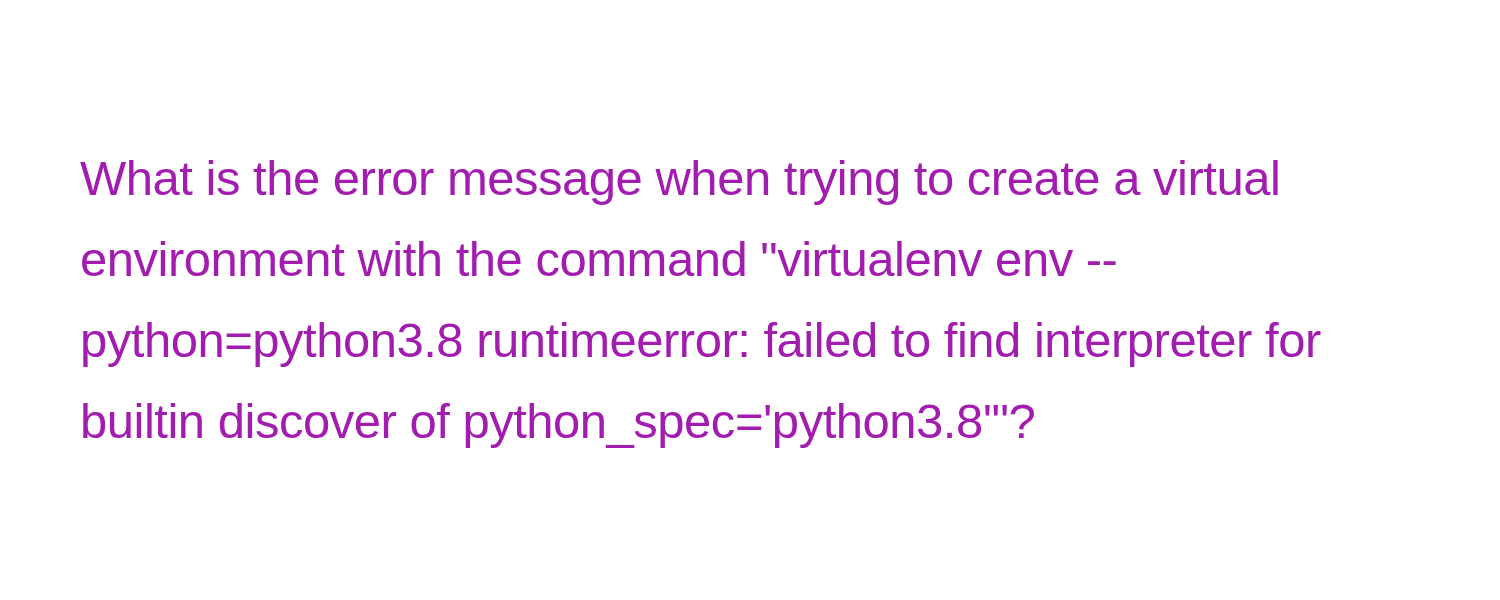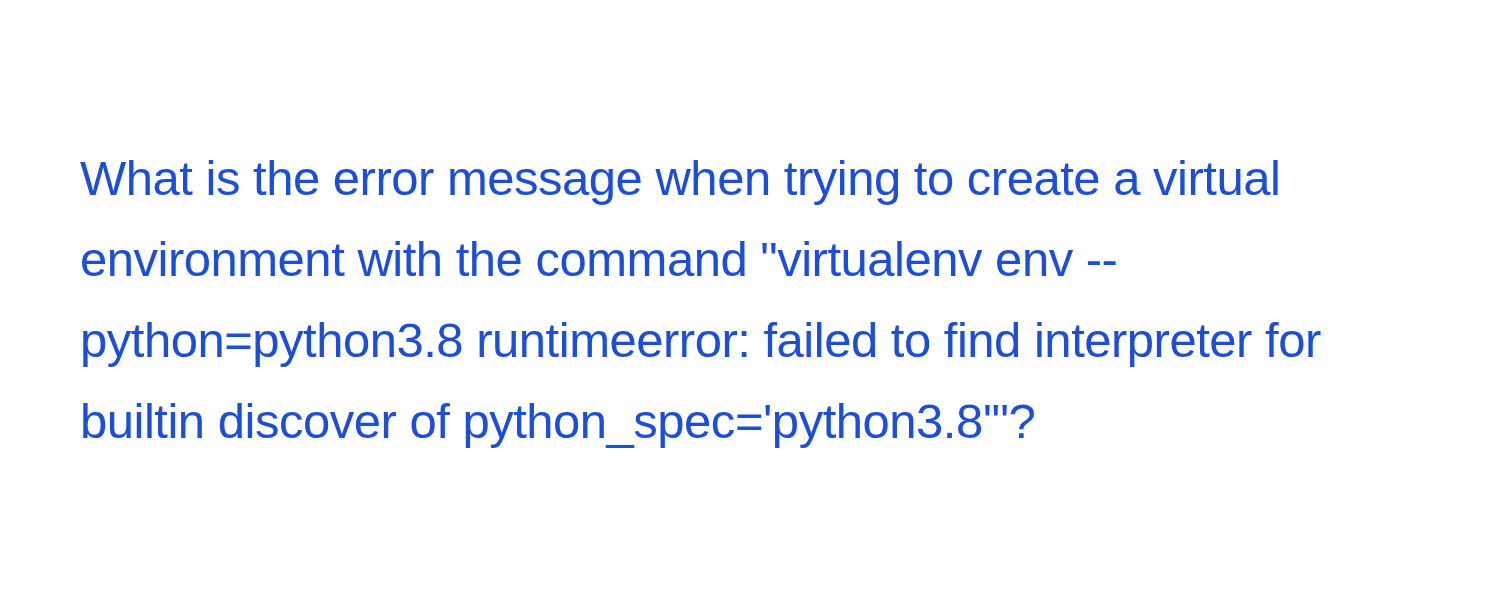--- a/index.html
+++ b/index.html
@@ -12,21 +12,21 @@
       height: 600px;
       background: #ffffff;
       font-family: -apple-system, BlinkMacSystemFont, "Segoe UI", Helvetica, Arial, sans-serif;
       display: flex;
       align-items: center;
       padding: 0 80px;
     }
     .text-block {
       font-size: 49px;
       line-height: 1.65;
-      color: #1d4ed8;
+      color: #a21caf;
       font-weight: 400;
       letter-spacing: -0.01em;
     }
   </style>
 </head>
 <body>
 
 <div class="text-block">What is the error message when trying to create a virtual environment with the command "virtualenv env --python=python3.8 runtimeerror: failed to find interpreter for builtin discover of python_spec='python3.8'"?</div>
 
 </body></html>

